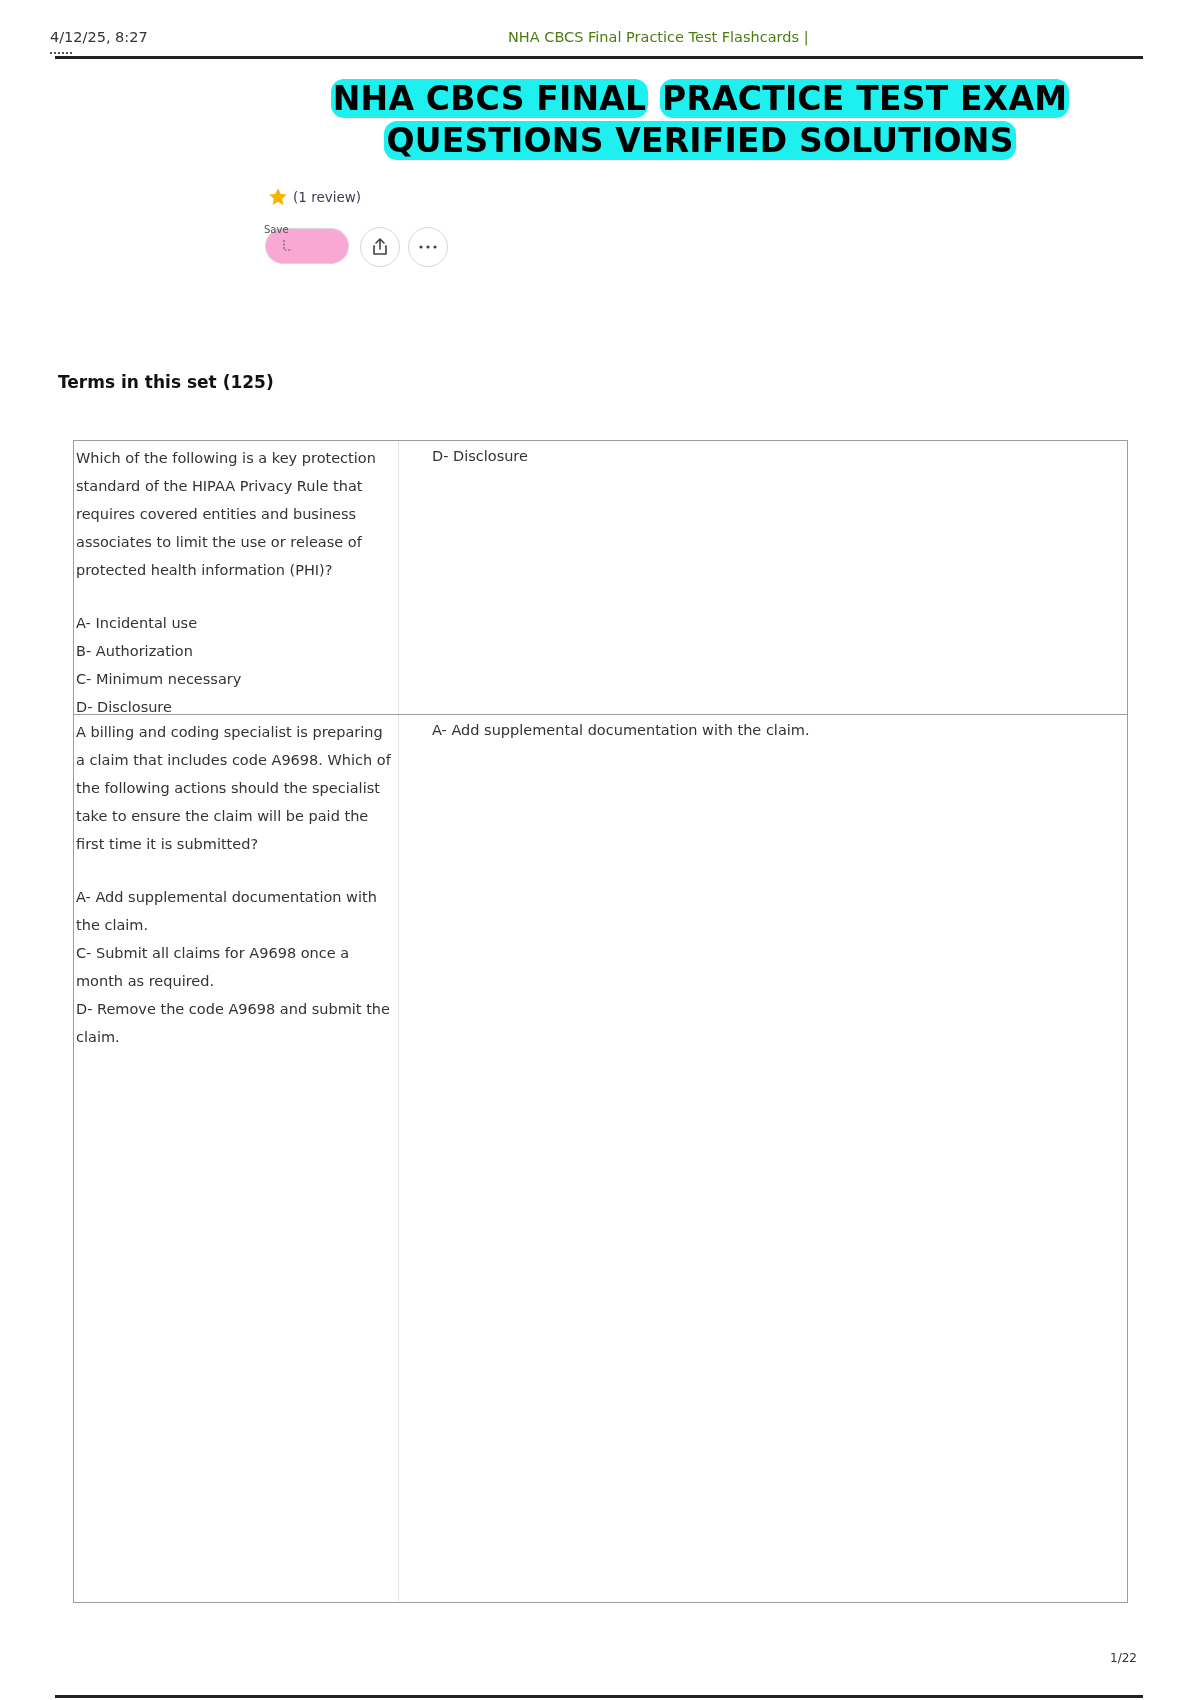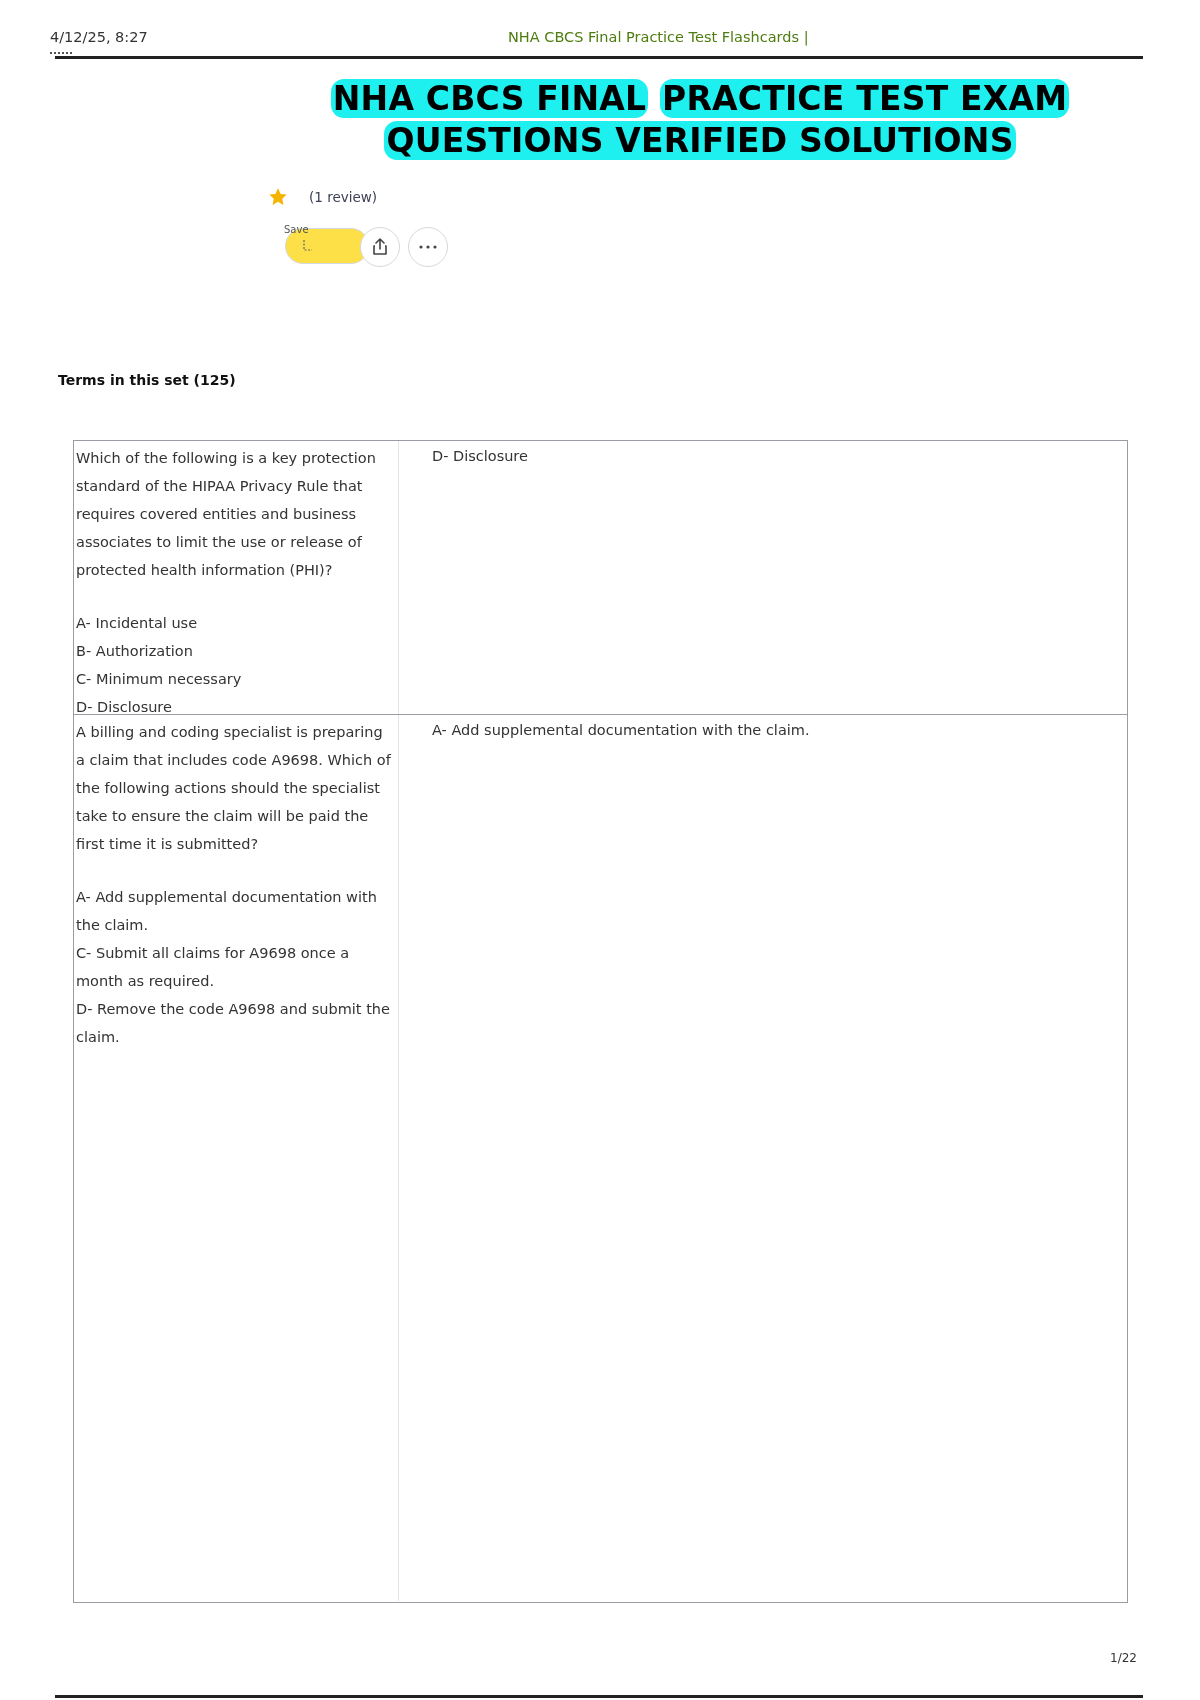--- a/index.html
+++ b/index.html
@@ -12,34 +12,34 @@
     .hdr-dots { left: 50px; top: 52px; width: 22px; height: 2px;
       border-top: 2px dotted #555; }
     .hdr-title { left: 508px; top: 29px; font-size: 14.5px; color: #4d7c0f; }
     .hdr-rule { left: 55px; top: 56px; width: 1088px; height: 3px; background: #222; }
 
     .title-wrap { left: 300px; top: 78px; width: 800px; text-align: center;
       font-family: "DejaVu Sans", sans-serif; font-weight: bold;
       font-size: 33px; line-height: 42px; color: #000; letter-spacing: 0.2px; }
     .title-wrap span { background: #1ef0ef; padding: 0 2px; border-radius: 13px; }
 
-    .rating { left: 267px; top: 186px; display: flex; align-items: center; gap: 20px; }
+    .rating { left: 267px; top: 186px; display: flex; align-items: center; gap: 4px; }
     .star { width: 22px; height: 22px; }
     .rating-text { font-size: 13.5px; color: #3a3f54; }
 
     .save-btn { left: 265px; top: 228px; width: 84px; height: 36px;
-      border: 1.5px solid #d6d8de; border-radius: 20px; background: #fde047; box-sizing: border-box; margin-left: 20px; }
+      border: 1.5px solid #d6d8de; border-radius: 20px; background: #f9a8d4; box-sizing: border-box; }
     .save-label { position: absolute; left: -2px; top: -5px; font-size: 10px; color: #555; }
     .save-icon { position: absolute; left: 17px; top: 10px; width: 10px; height: 12px; }
     .icon-btn { width: 40px; height: 40px; border: 1.5px solid #d6d8de; border-radius: 50%;
       box-sizing: border-box; background: #fff; display: flex; align-items: center; justify-content: center; }
     .share-btn { left: 360px; top: 227px; }
     .more-btn { left: 408px; top: 227px; }
 
-    .terms-heading { left: 58px; top: 372px; font-size: 14px; font-weight: bold; color: #111; }
+    .terms-heading { left: 58px; top: 372px; font-size: 17px; font-weight: bold; color: #111; }
 
     .cards { left: 73px; top: 440px; width: 1055px; height: 1163px;
       border: 1.5px solid #9a9ca3; box-sizing: border-box; }
     .card-row { position: absolute; left: 0; width: 100%; }
     .row1 { top: 0; height: 273px; border-bottom: 1.5px solid #9a9ca3; }
     .row2 { top: 274px; height: 886px; }
     .col-divider { position: absolute; left: 324px; top: 0; bottom: 0; width: 1px; background: #e4e4e6; }
     .term { position: absolute; left: 2px; top: 3px; width: 318px;
       font-size: 14.5px; line-height: 28px; color: #333; }
     .definition { position: absolute; left: 358px; top: 3px; width: 680px;

